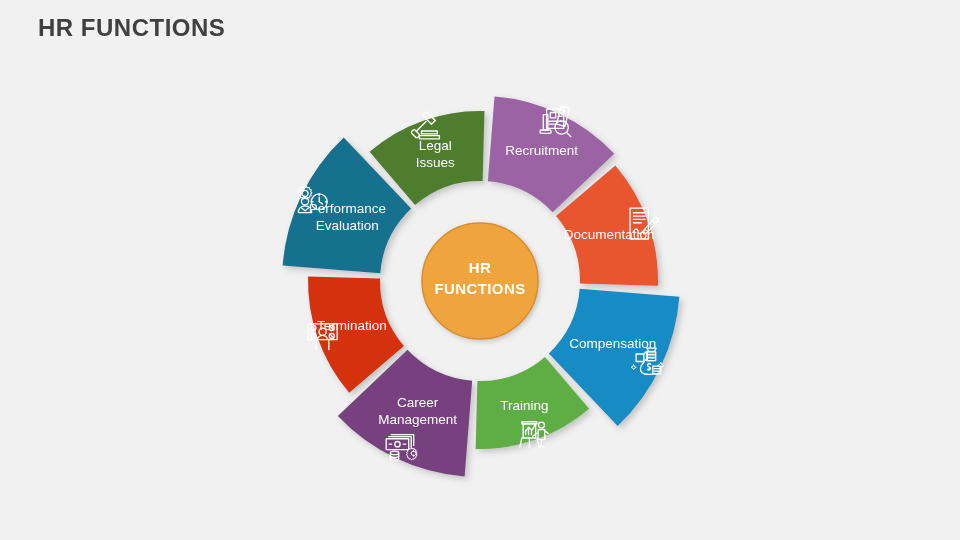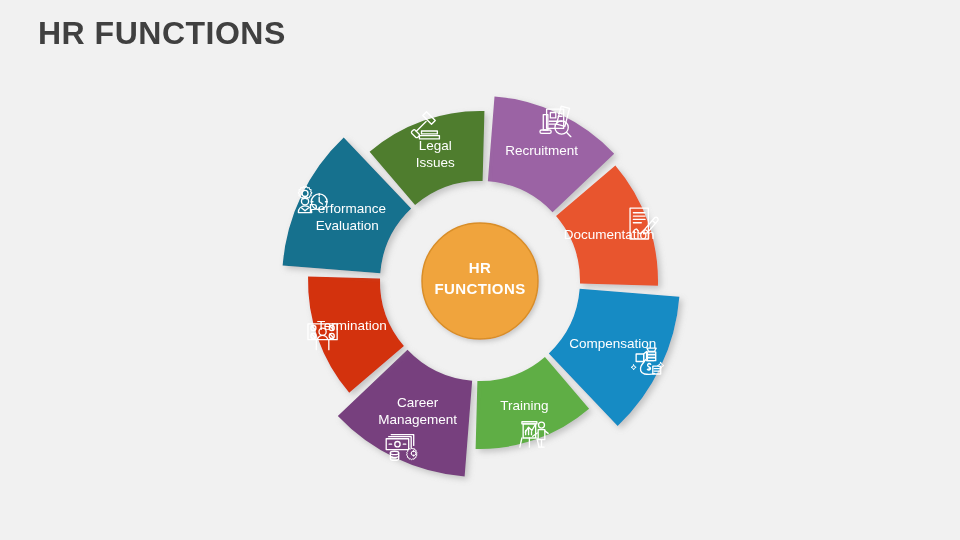--- a/index.html
+++ b/index.html
@@ -17,21 +17,21 @@
   #slide {
     position: absolute;
     inset: 0;
     width: 960px;
     height: 540px;
   }
   #page-title {
     position: absolute;
     left: 38px;
     top: 14px;
-    font-size: 32px;
+    font-size: 24px;
     font-weight: bold;
     color: #404040;
     letter-spacing: 0.5px;
     line-height: 1.2;
     white-space: nowrap;
   }
   #wheel-wrap {
     position: absolute;
     left: 0;
     top: 0;

